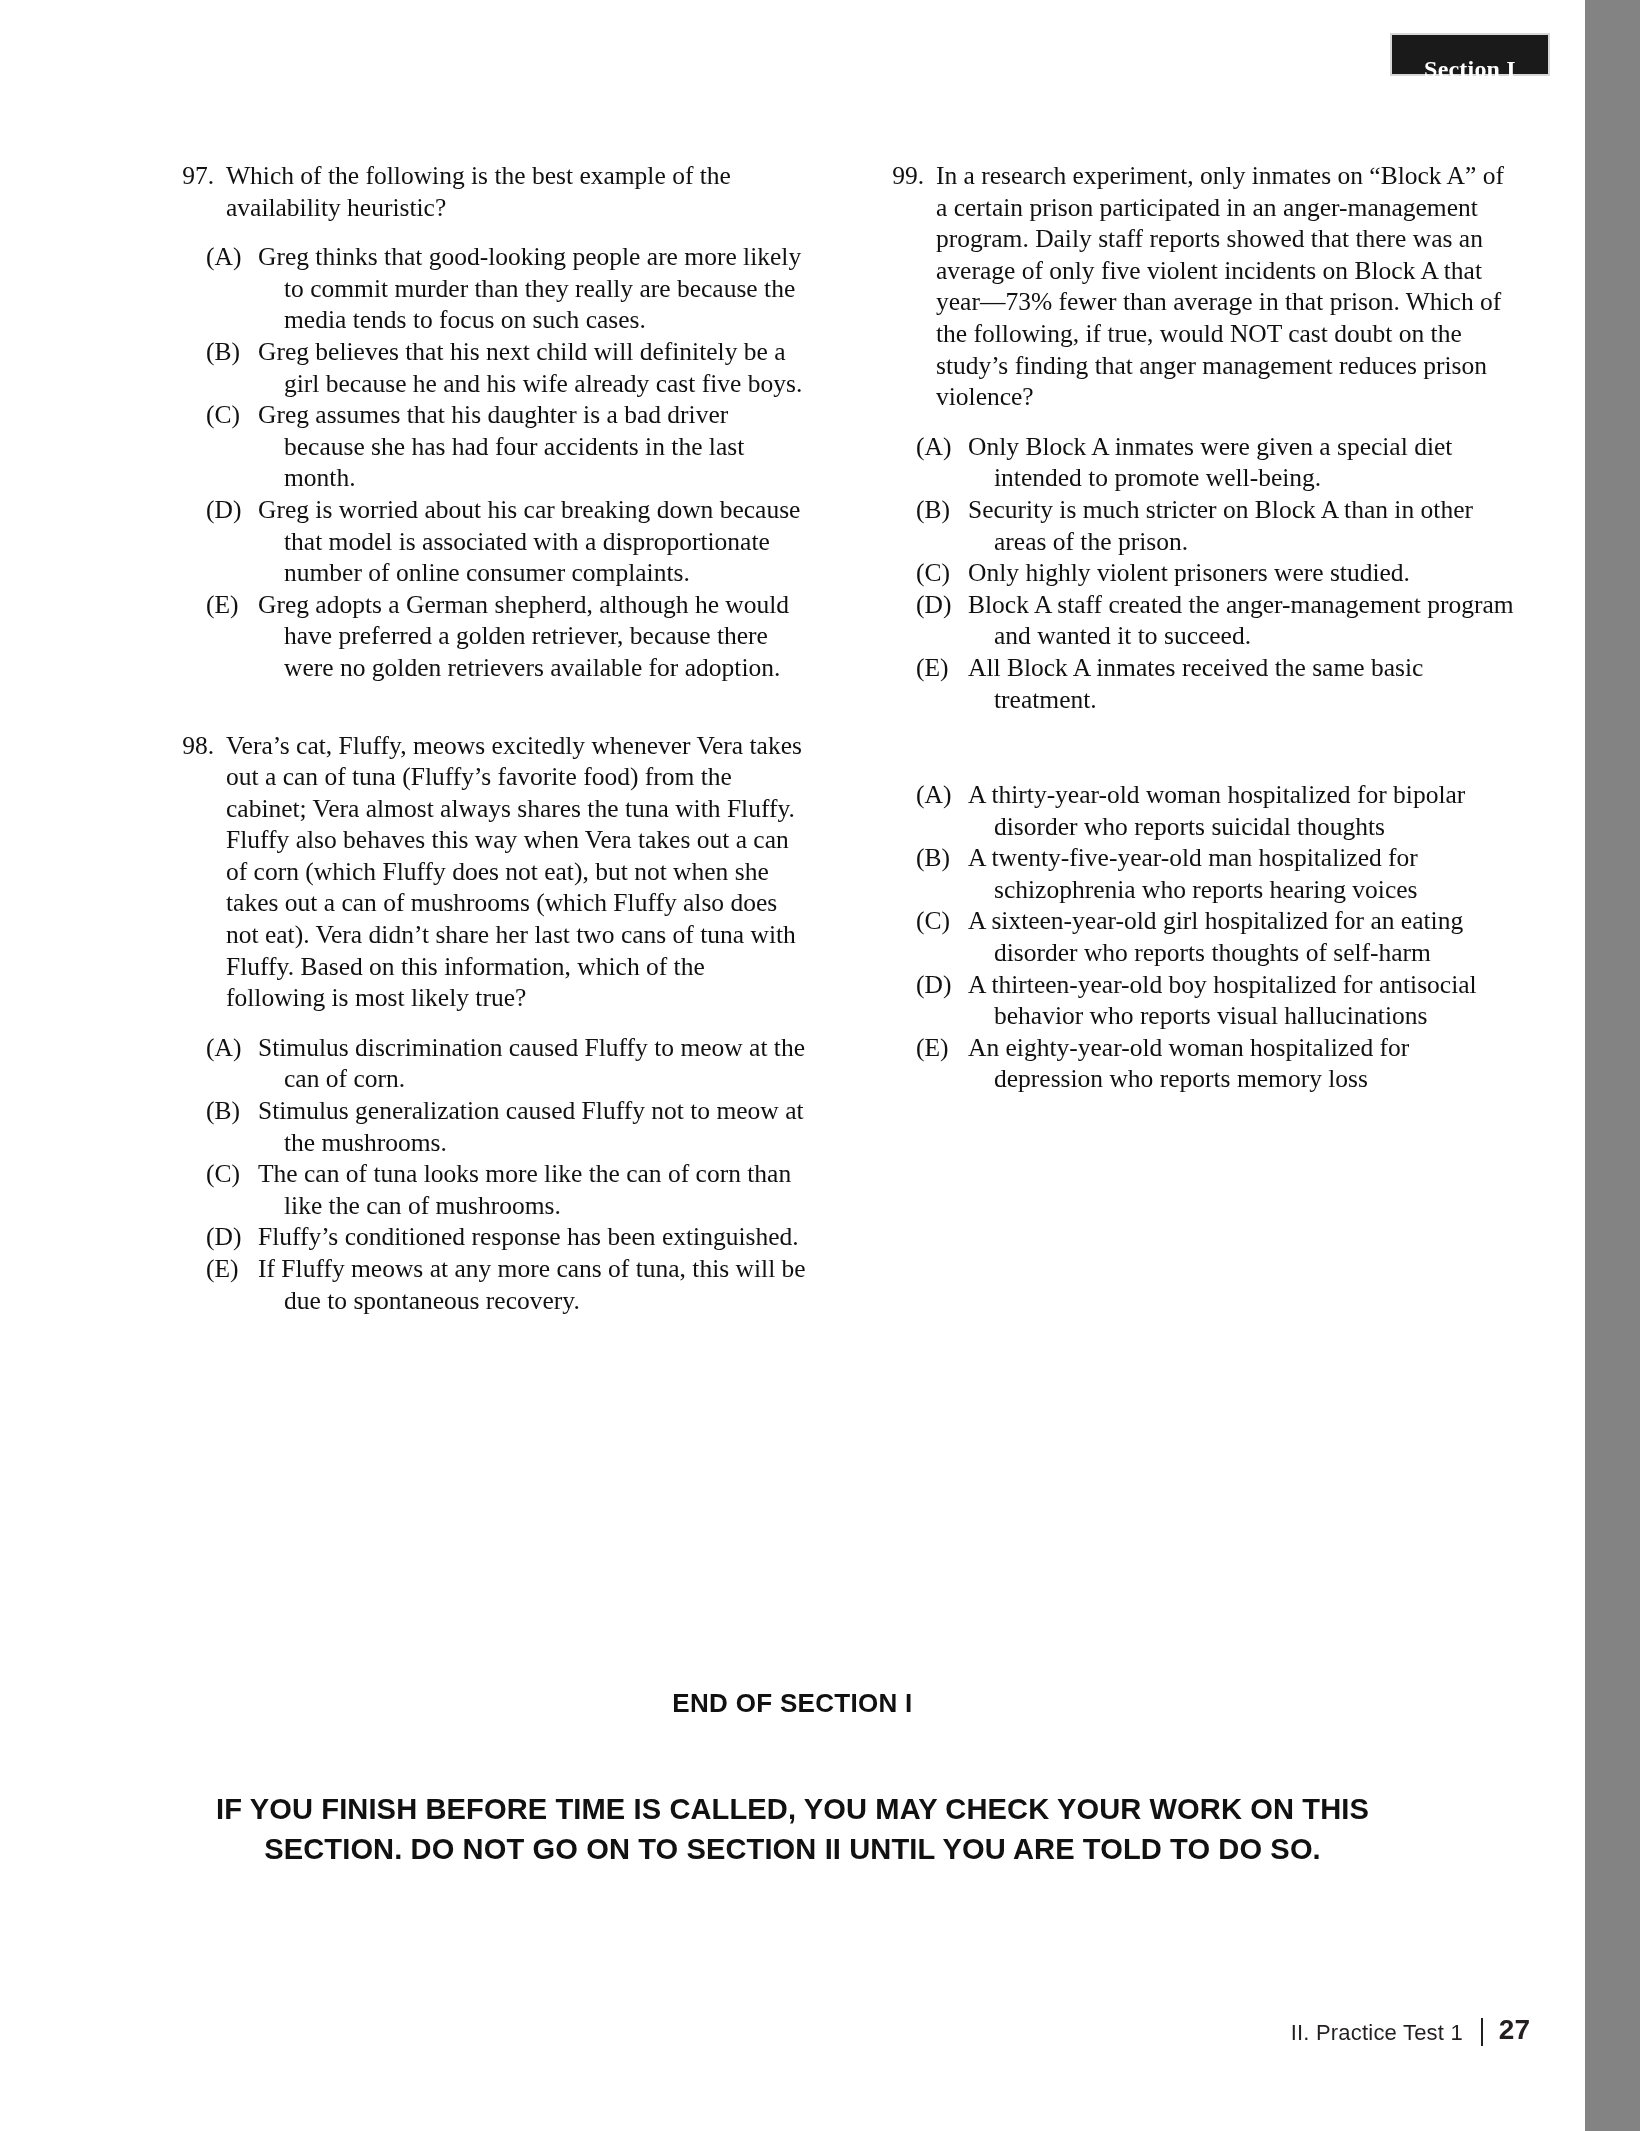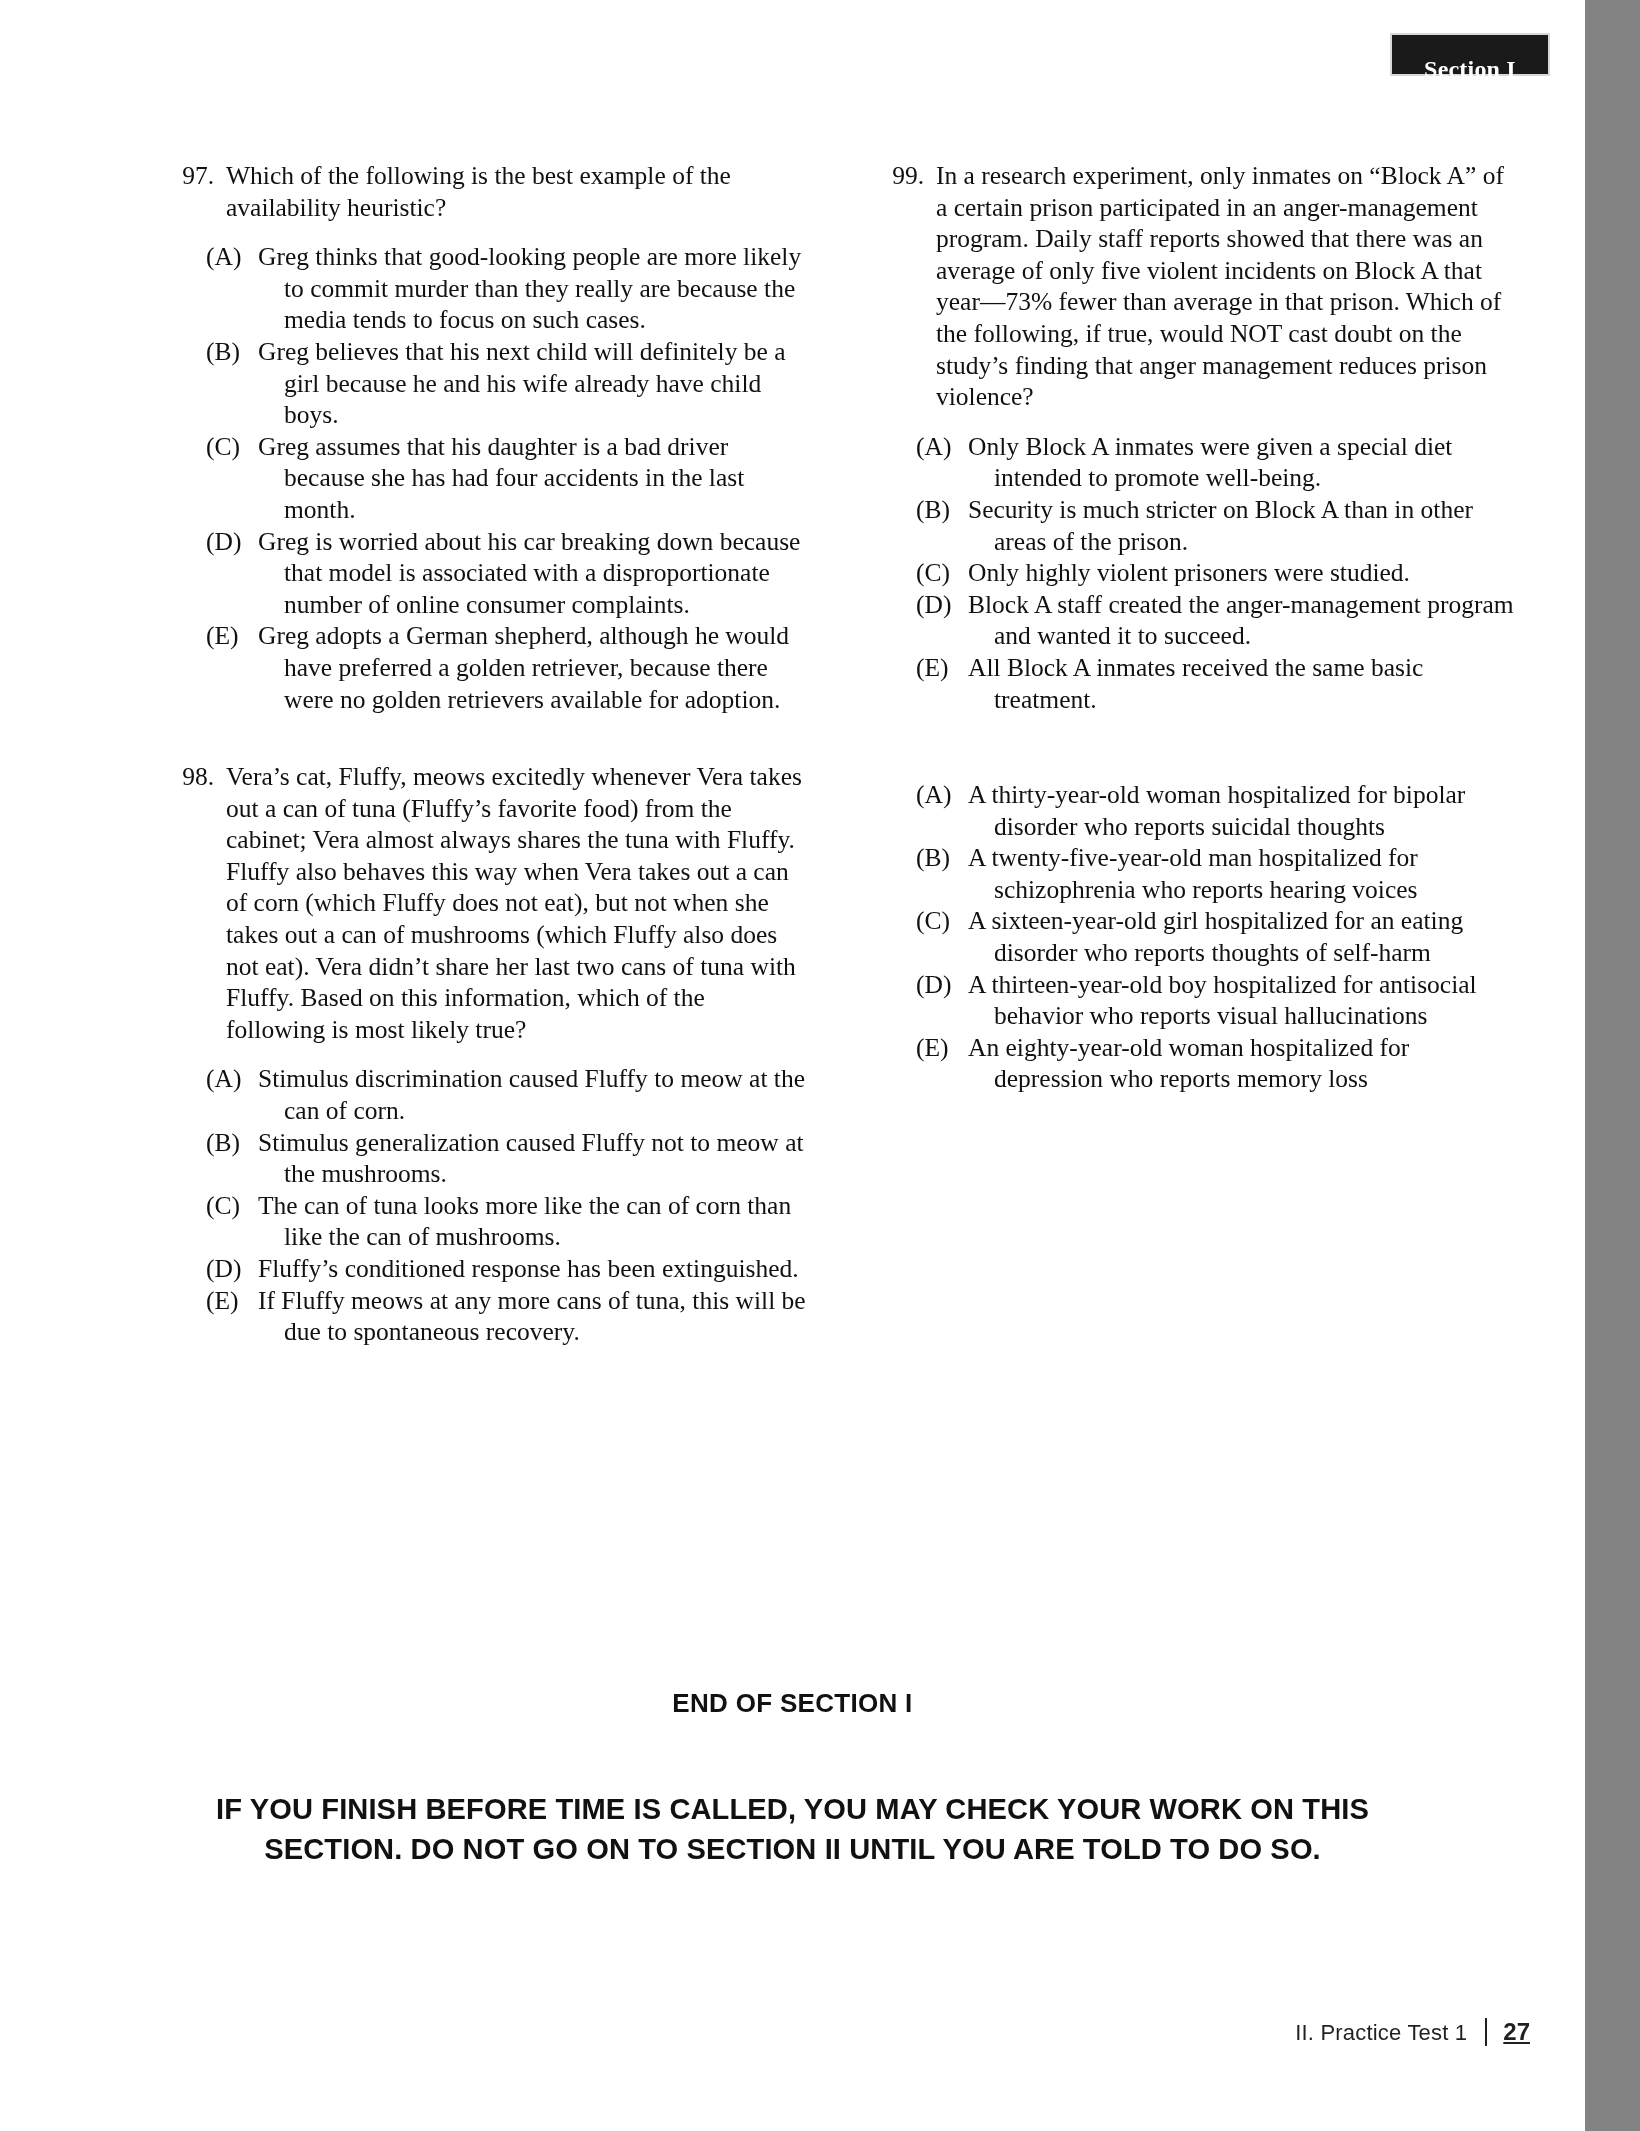--- a/index.html
+++ b/index.html
@@ -157,23 +157,22 @@
     font-size: 22px;
     letter-spacing: 0.2px;
   }
   .footer-rule {
     width: 2px;
     height: 28px;
     background: #231f20;
     margin: 0 16px 0 18px;
   }
   .footer-pagenum {
-    font-size: 24px;
+    font-size: 28px;
     font-weight: bold;
-    text-decoration: underline;
   }
 </style>
 </head>
 <body>
 
 <div id="page">
 
   <div class="edge-bar"></div>
 
   <div class="section-tab">
@@ -188,21 +187,21 @@
         <div class="q-num">97.</div>
         <div class="q-stem">Which of the following is the best example of the availability heuristic?</div>
       </div>
       <div class="choices">
         <div class="choice">
           <span class="choice-letter">(A)</span>
           <span class="choice-text">Greg thinks that good-looking people are more likely to commit murder than they really are because the media tends to focus on such cases.</span>
         </div>
         <div class="choice">
           <span class="choice-letter">(B)</span>
-          <span class="choice-text">Greg believes that his next child will definitely be a girl because he and his wife already have child boys.</span>
+          <span class="choice-text">Greg believes that his next child will definitely be a girl because he and his wife already cast five boys.</span>
         </div>
         <div class="choice">
           <span class="choice-letter">(C)</span>
           <span class="choice-text">Greg assumes that his daughter is a bad driver because she has had four accidents in the last month.</span>
         </div>
         <div class="choice">
           <span class="choice-letter">(D)</span>
           <span class="choice-text">Greg is worried about his car breaking down because that model is associated with a disproportionate number of online consumer complaints.</span>
         </div>
         <div class="choice">

